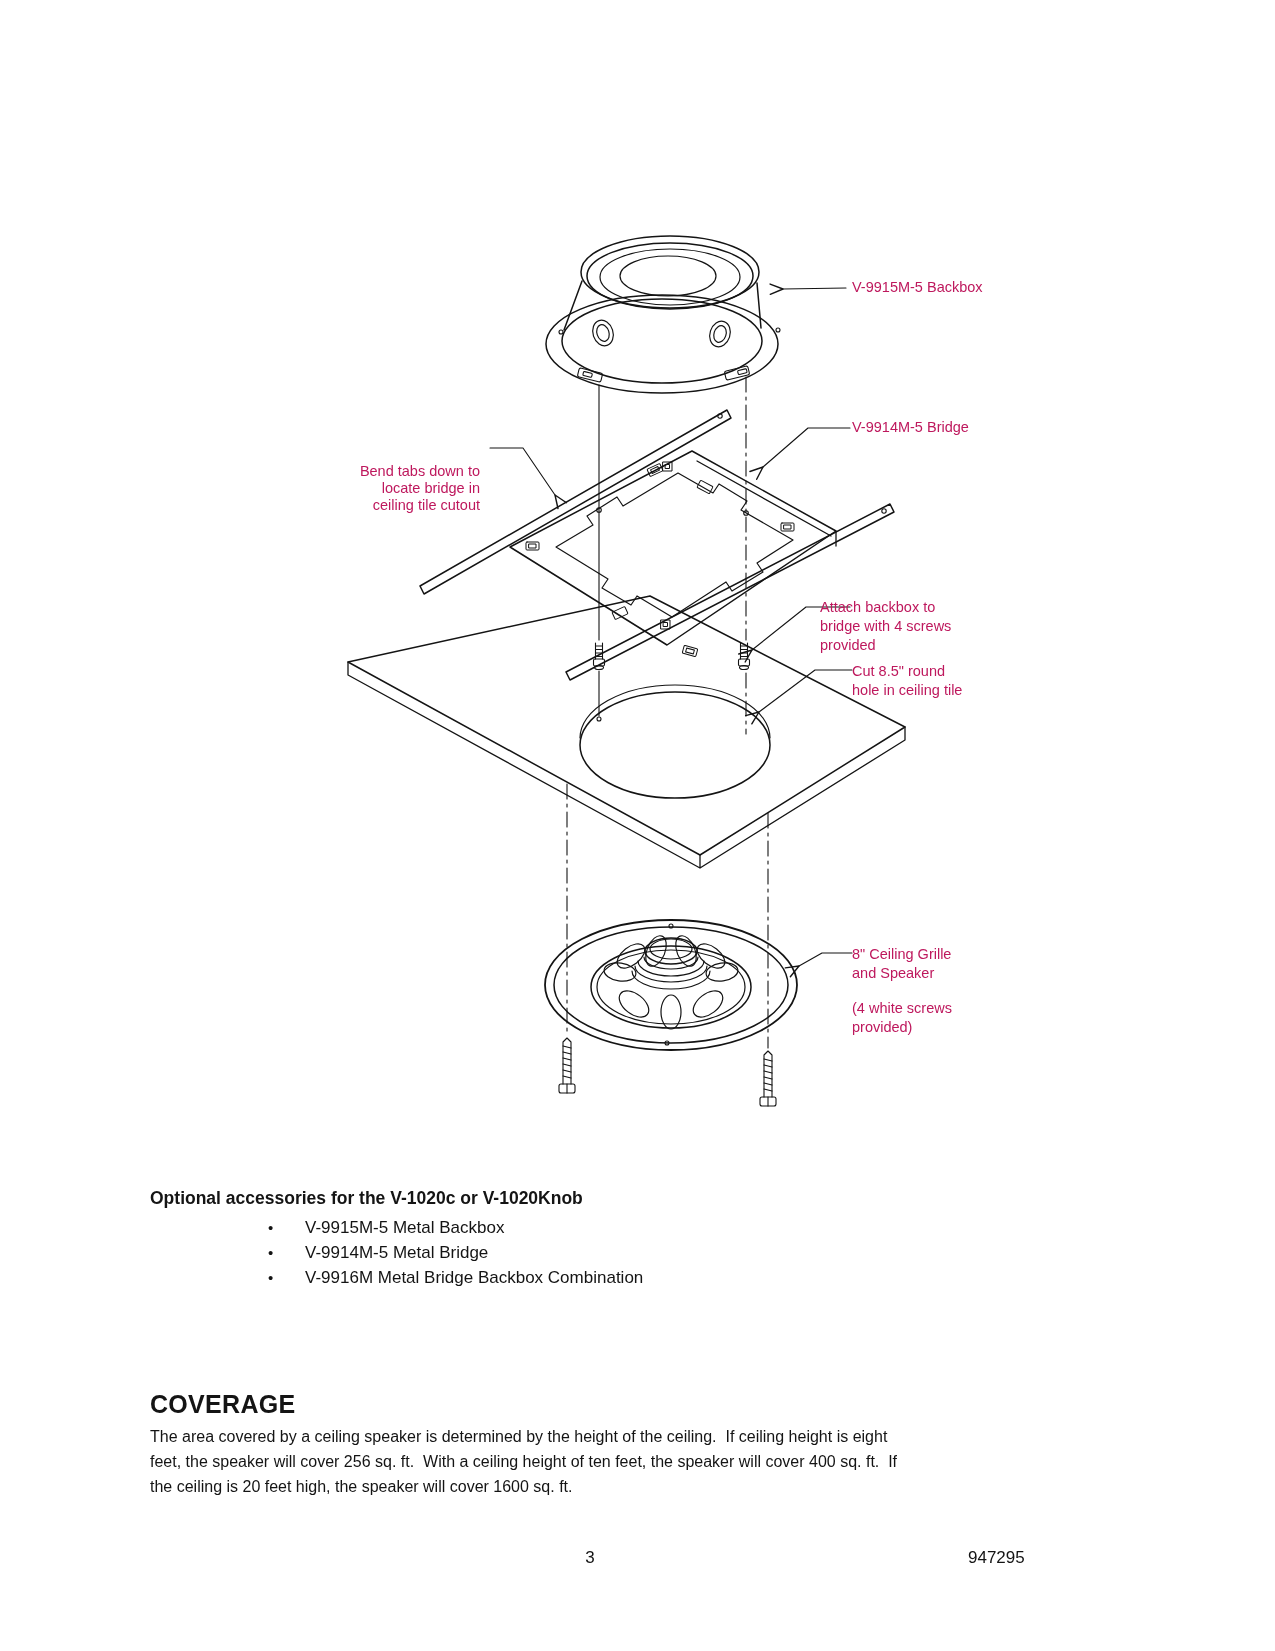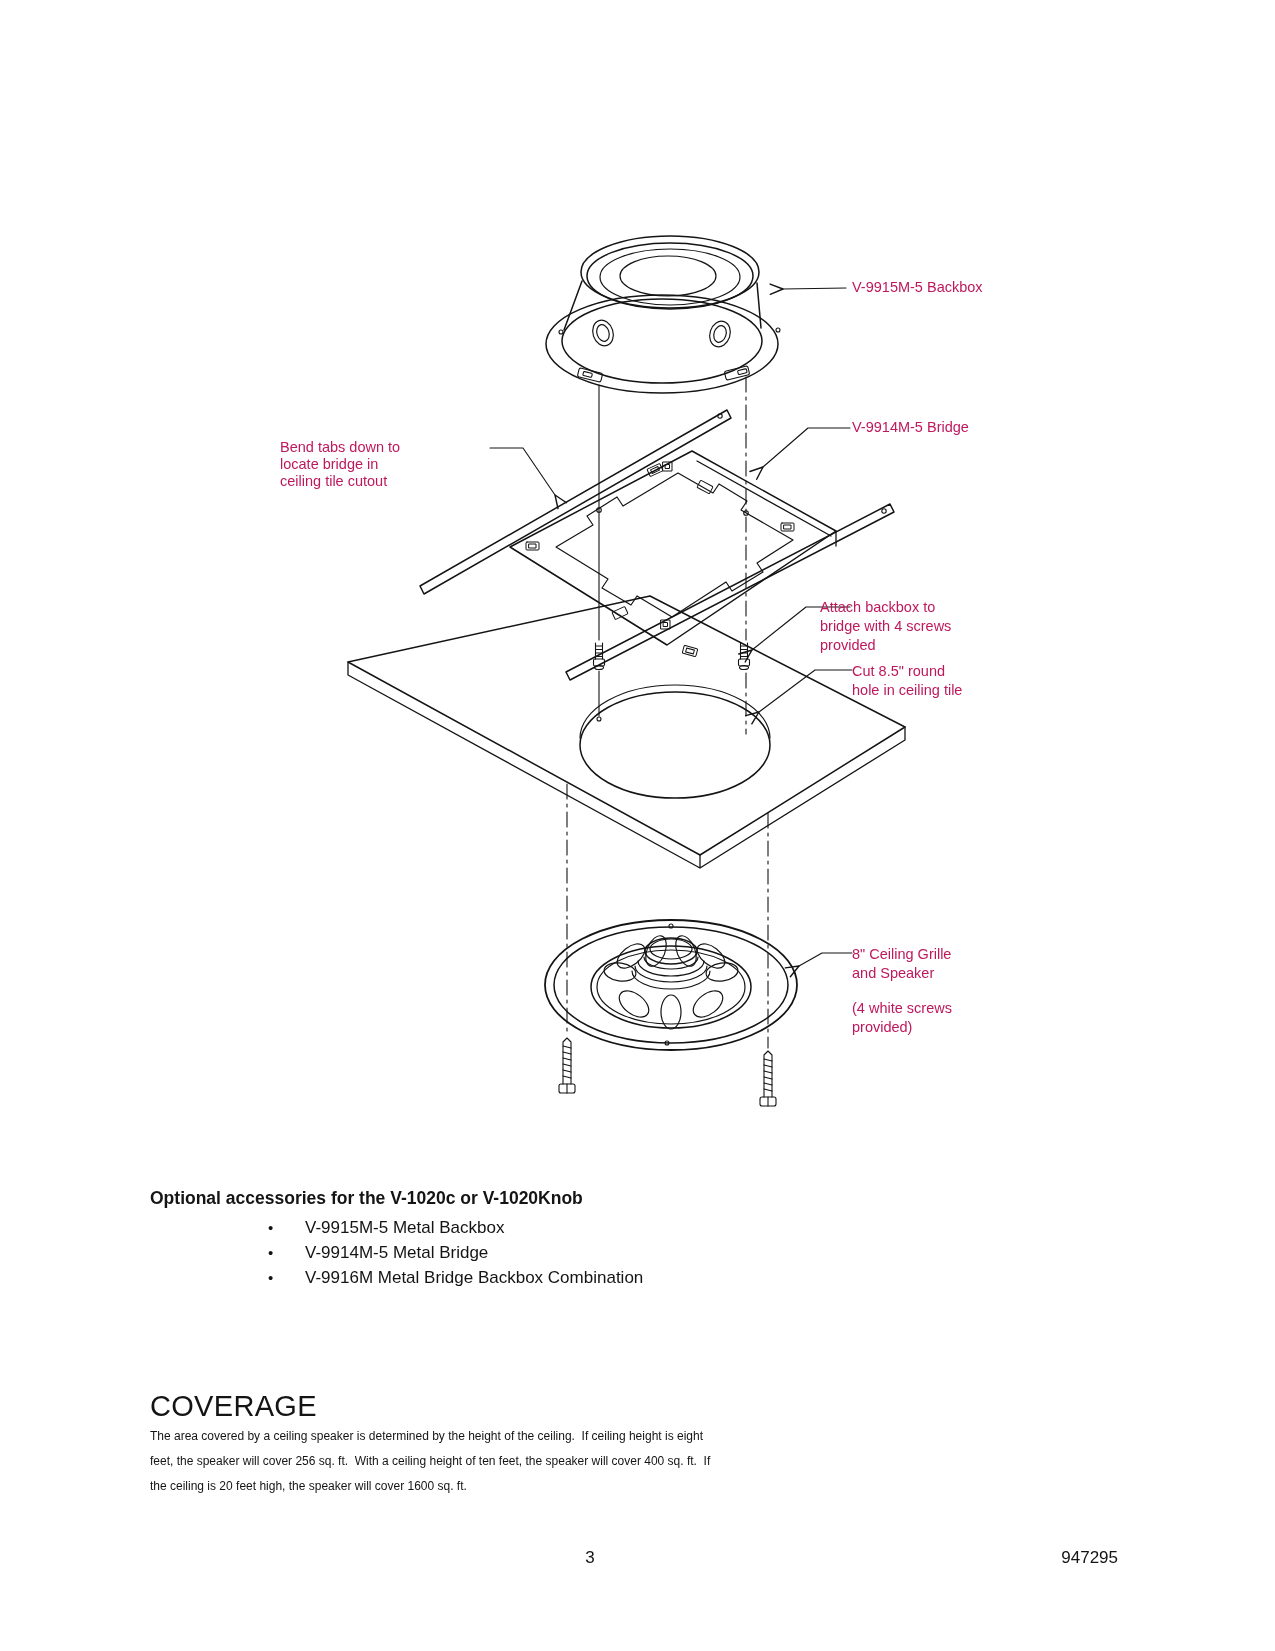--- a/index.html
+++ b/index.html
@@ -15,45 +15,45 @@
     position:absolute;top:151px;left:55px;width:1220px;
     text-align:center;font-size:19px;font-weight:bold;letter-spacing:.2px;
     white-space:pre;
   }
   svg.drawing{position:absolute;left:0;top:0;width:1275px;height:1651px;}
   .lbl{
     position:absolute;font-size:14.5px;line-height:19px;
     white-space:pre-line;color:#be185d;
   }
   .lbl.single{line-height:16px;}
-  .lbl.right{}
+  .lbl.right{text-align:right;margin-top:24px;}
   .acc-head{
     position:absolute;left:150px;top:1188px;
     font-size:17.5px;font-weight:bold;
   }
   .acc-list{
     position:absolute;left:268px;top:1215px;margin:0;padding:0;list-style:none;
   }
   .acc-list li{display:flex;height:25px;font-size:17px;align-items:center;}
   .acc-list .bullet{width:37px;font-size:15px;}
   .cov-head{
     position:absolute;left:150px;top:1390px;margin:0;
-    font-size:29px;font-weight:normal;letter-spacing:.3px;
+    font-size:25px;font-weight:bold;letter-spacing:.3px;
   }
   .cov-body{
     position:absolute;left:150px;top:1424px;width:1010px;margin:0;
-    font-size:12px;line-height:25px;white-space:pre-wrap;
+    font-size:16px;line-height:25px;white-space:pre-wrap;
   }
   .footer-page{
     position:absolute;left:540px;top:1548px;width:100px;
     text-align:center;font-size:17px;
   }
   .footer-doc{
     position:absolute;left:968px;top:1548px;width:150px;
-    text-align:right;font-size:17px;
+    text-align:left;font-size:17px;
   }
 </style>
 </head>
 <body>
 
 <div class="page">
 
 
   <svg class="drawing" viewBox="0 0 1275 1651" fill="none" stroke="#141414" stroke-width="1.5" stroke-linejoin="round" stroke-linecap="round">
     <defs>

